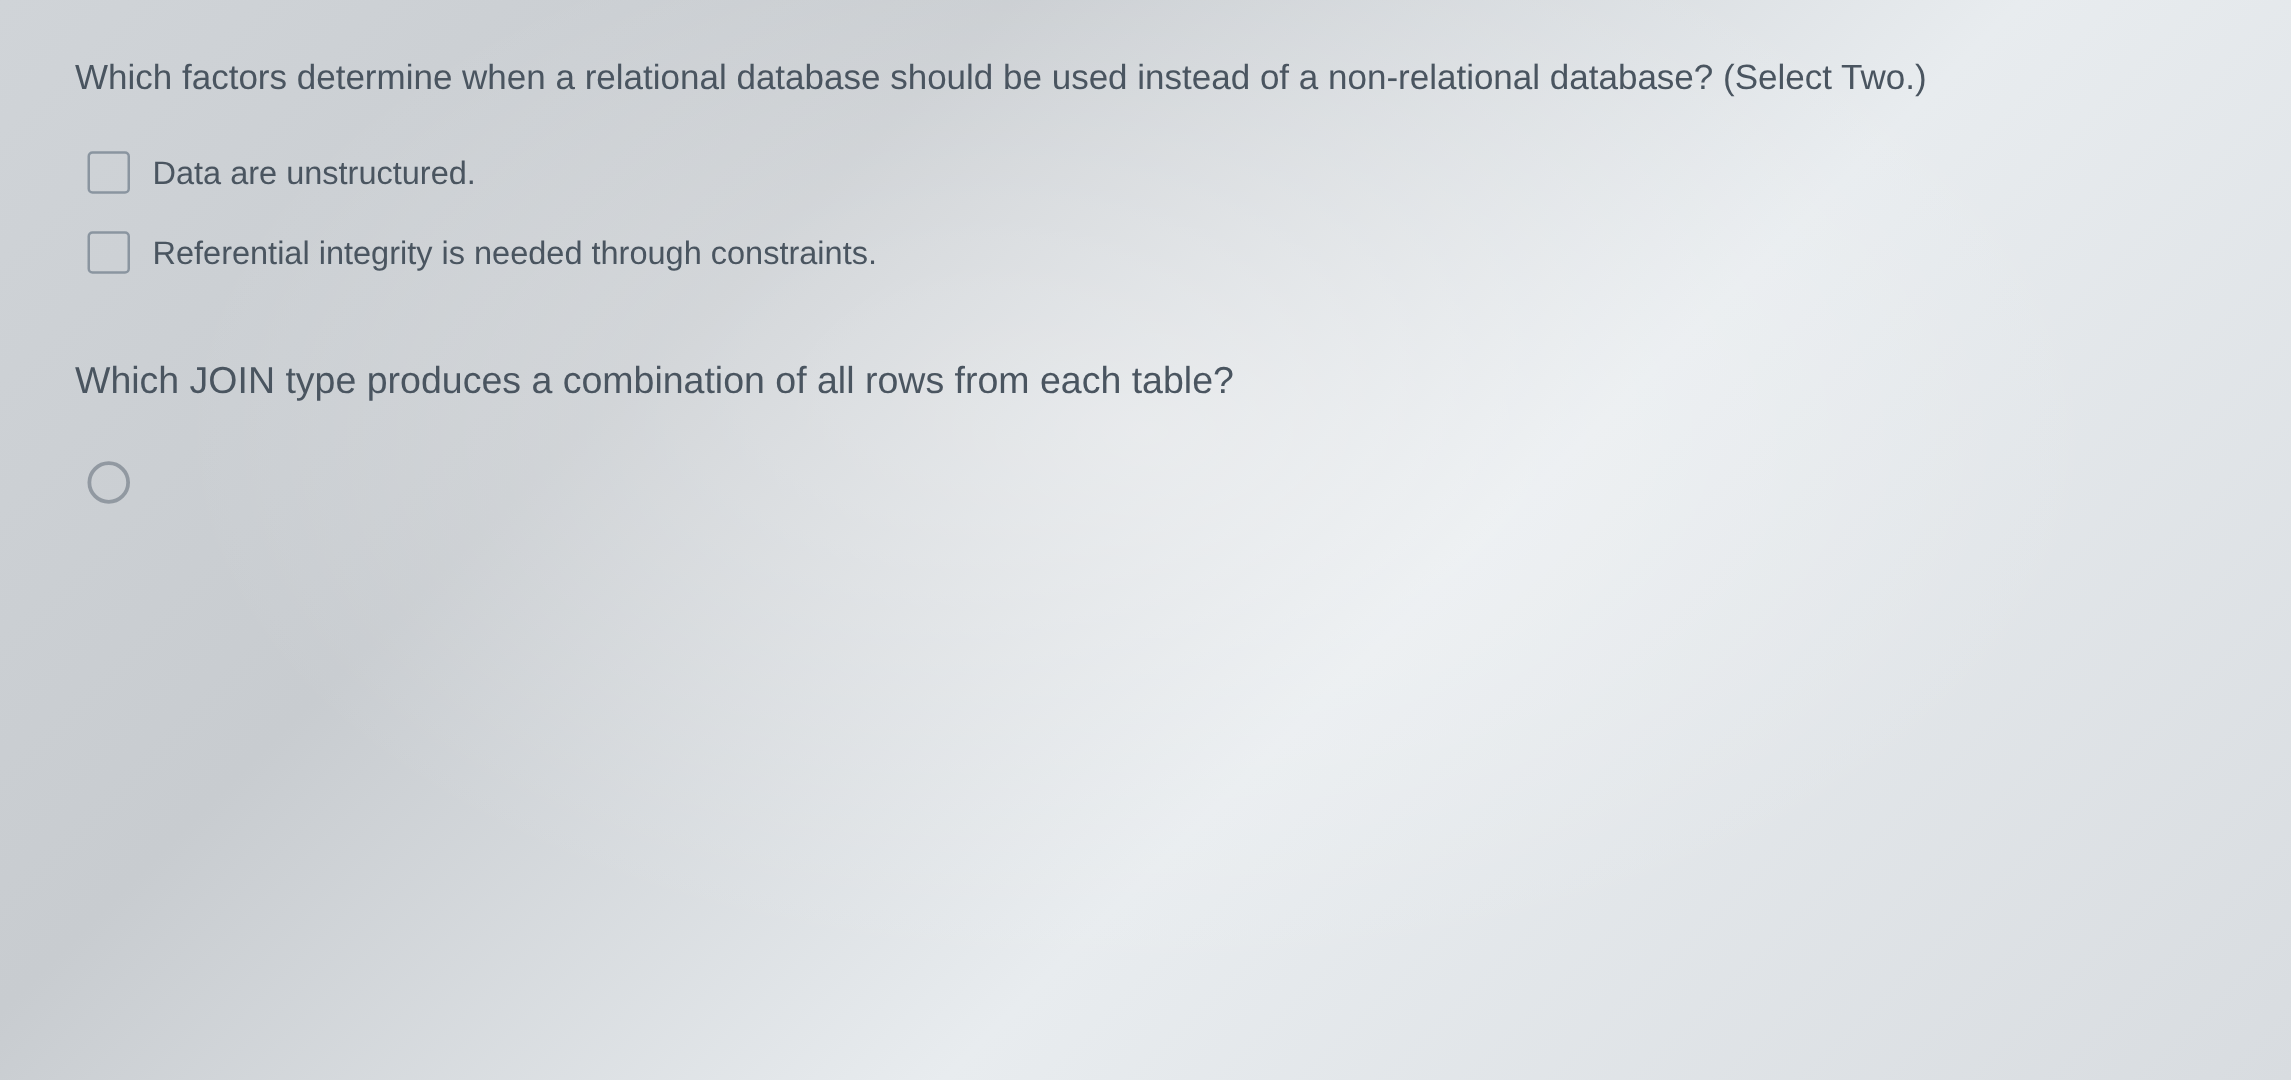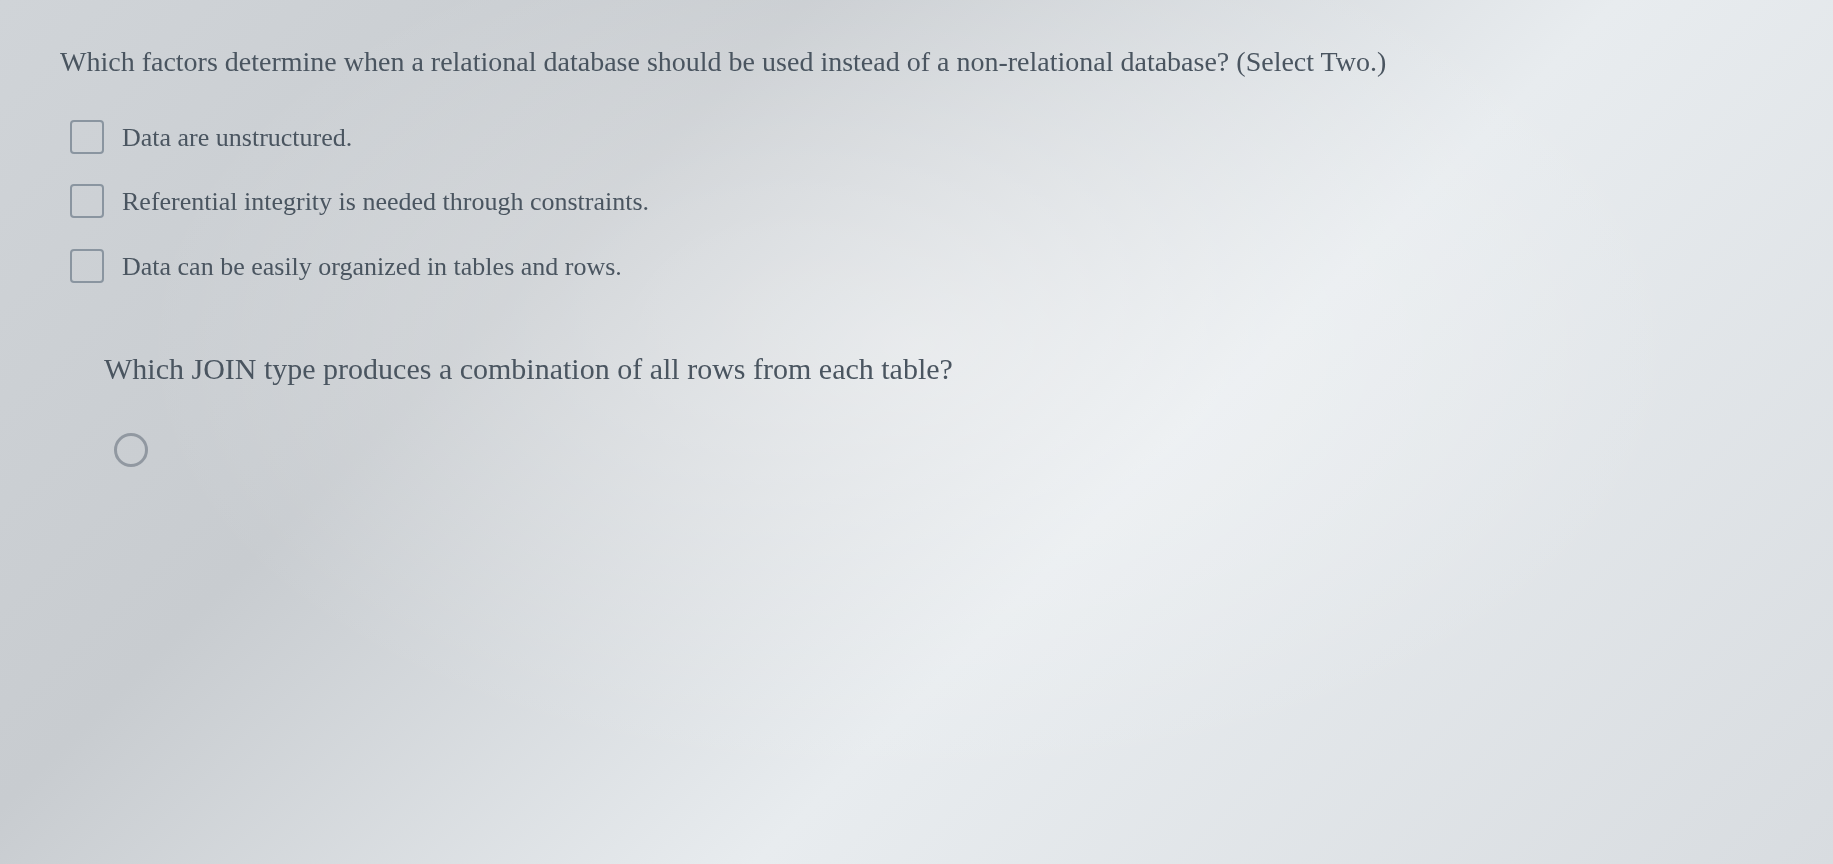--- a/index.html
+++ b/index.html
@@ -26,34 +26,34 @@
       bottom: 0;
       background: radial-gradient(ellipse at 50% 40%, rgba(255,255,255,0.4) 0%, transparent 60%);
       pointer-events: none;
     }
     .content {
       position: relative;
       z-index: 1;
     }
     .question-block {
       margin-bottom: 60px;
-      font-family: Liberation Serif, serif;
     }
     .question-text {
       font-size: 28px;
       font-weight: 400;
       color: #4a5560;
       line-height: 1.6;
       margin-bottom: 35px;
     }
     .options {
       padding-left: 10px;
     }
     .option-row {
       display: flex;
+      align-items: center;
       margin-bottom: 28px;
       gap: 18px;
     }
     .checkbox {
       width: 34px;
       height: 34px;
       border: 2px solid #8a95a0;
       border-radius: 4px;
       background: transparent;
       flex-shrink: 0;
@@ -69,21 +69,20 @@
       cursor: pointer;
     }
     .option-label {
       font-size: 26px;
       font-weight: 400;
       color: #4a5560;
       line-height: 1.4;
     }
     .question2 {
       margin-top: 50px;
-      margin-left: 44px;
     }
     .question2 .question-text {
       font-size: 30px;
       margin-bottom: 40px;
     }
     .partial-option {
       opacity: 0.6;
       margin-top: 10px;
     }
   </style>
@@ -95,24 +94,20 @@
     <div class="question-text">Which factors determine when a relational database should be used instead of a non-relational database? (Select Two.)</div>
     <div class="options">
       <div class="option-row">
         <div class="checkbox"></div>
         <span class="option-label">Data are unstructured.</span>
       </div>
       <div class="option-row">
         <div class="checkbox"></div>
         <span class="option-label">Referential integrity is needed through constraints.</span>
       </div>
-      <div class="option-row">
-        <div class="checkbox"></div>
-        <span class="option-label">Data can be easily organized in tables and rows.</span>
-      </div>
     </div>
   </div>
 
   <div class="question-block question2">
     <div class="question-text">Which JOIN type produces a combination of all rows from each table?</div>
     <div class="options">
       <div class="option-row partial-option">
         <div class="radio"></div>
       </div>
     </div>

